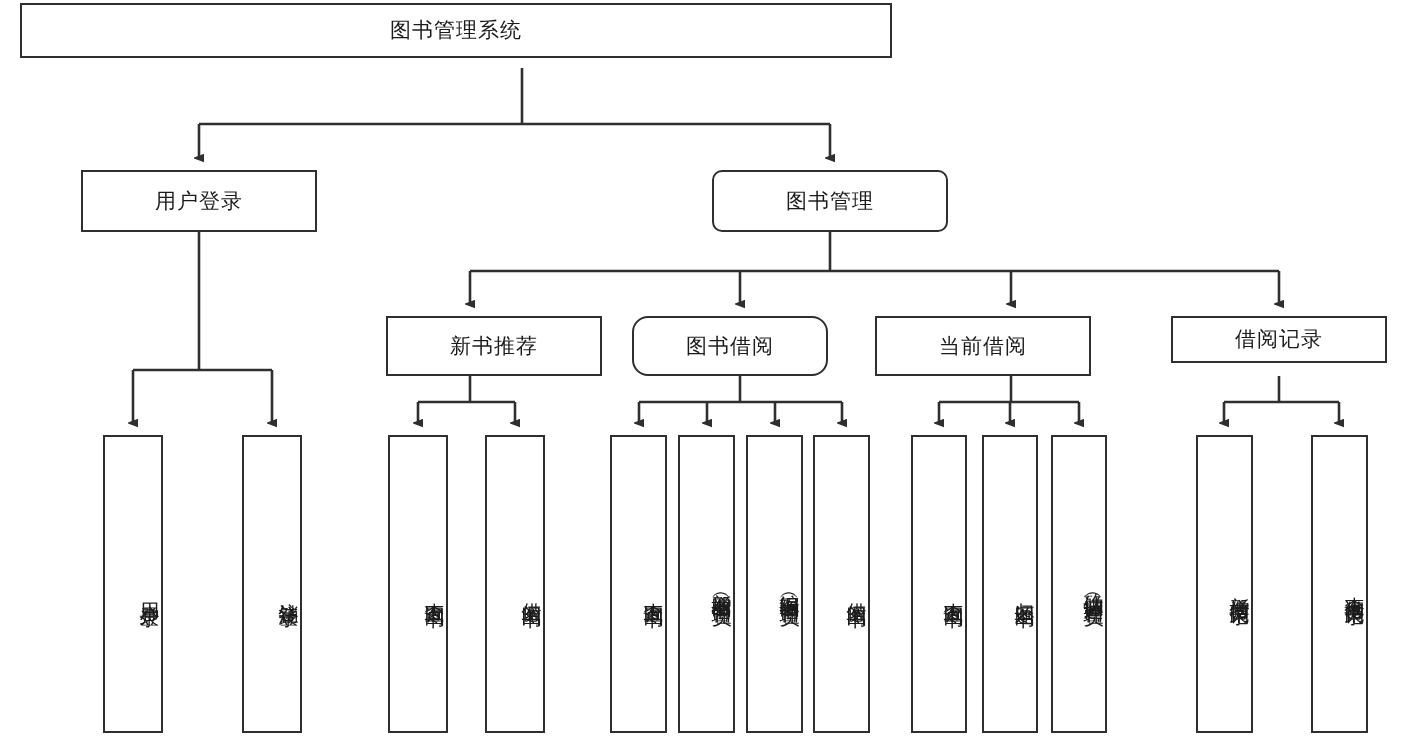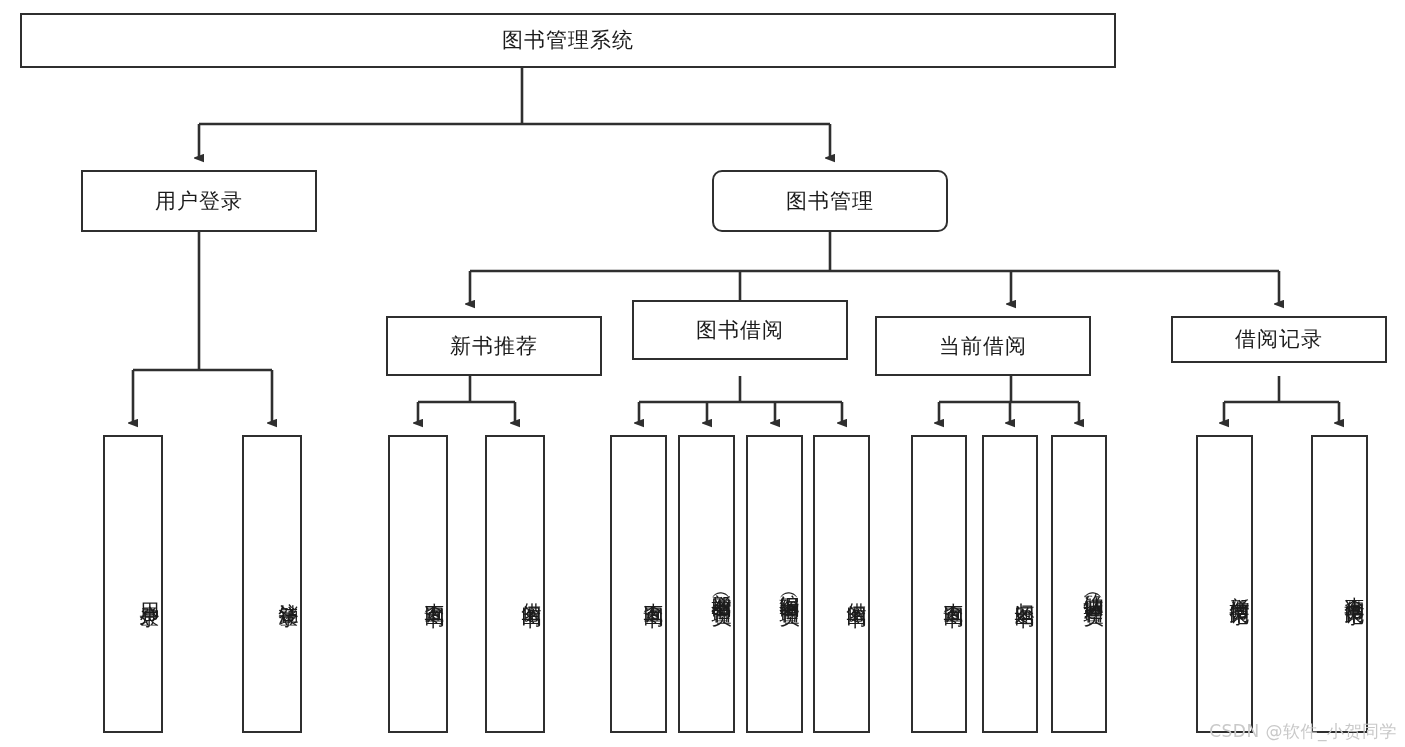--- a/index.html
+++ b/index.html
@@ -116,33 +116,33 @@
       <path d="M1079,402 L1079,423" marker-end="url(#arrow)"></path>
 
       <path d="M1279,376 L1279,402"></path>
       <path d="M1224,402 L1339,402"></path>
       <path d="M1224,402 L1224,423" marker-end="url(#arrow)"></path>
       <path d="M1339,402 L1339,423" marker-end="url(#arrow)"></path>
     </g>
   </svg>
 
   <div id="nodes">
-      <div class="node h" style="left: 20px; top: 13px; width: 1096px; height: 55px;">
+      <div class="node h" style="left: 20px; top: 3px; width: 872px; height: 55px;">
         <span>图书管理系统</span>
       </div>
       <div class="node h" style="left: 81px; top: 170px; width: 236px; height: 62px;">
         <span>用户登录</span>
       </div>
       <div class="node h" style="left: 712px; top: 170px; width: 236px; height: 62px; border-radius: 10px;">
         <span>图书管理</span>
       </div>
       <div class="node h" style="left: 362px; top: 316px; width: 216px; height: 60px; margin-left: 24px;">
         <span>新书推荐</span>
       </div>
-      <div class="node h" style="left: 632px; top: 300px; width: 216px; height: 60px;">
+      <div class="node h" style="left: 632px; top: 316px; width: 196px; height: 60px; border-radius: 16px;">
         <span>图书借阅</span>
       </div>
       <div class="node h" style="left: 875px; top: 316px; width: 216px; height: 60px;">
         <span>当前借阅</span>
       </div>
       <div class="node h" style="left: 1171px; top: 316px; width: 216px; height: 47px;">
         <span>借阅记录</span>
       </div>
       <div class="node v" style="left: 103px; top: 435px; width: 60px; height: 298px;">
         <span class="vlabel">用户登录</span>
@@ -178,14 +178,13 @@
         <span class="vlabel">确认归还（管理员）</span>
       </div>
       <div class="node v topalign" style="left: 1196px; top: 435px; width: 57px; height: 298px;">
         <span class="vlabel">新增借阅记录</span>
       </div>
       <div class="node v topalign" style="left: 1311px; top: 435px; width: 57px; height: 298px;">
         <span class="vlabel">查询借阅记录</span>
       </div>
     </div>
 
-  <div class="watermark">CSDN @软件_小贺同学</div>
 </div>
 
 </body></html>

